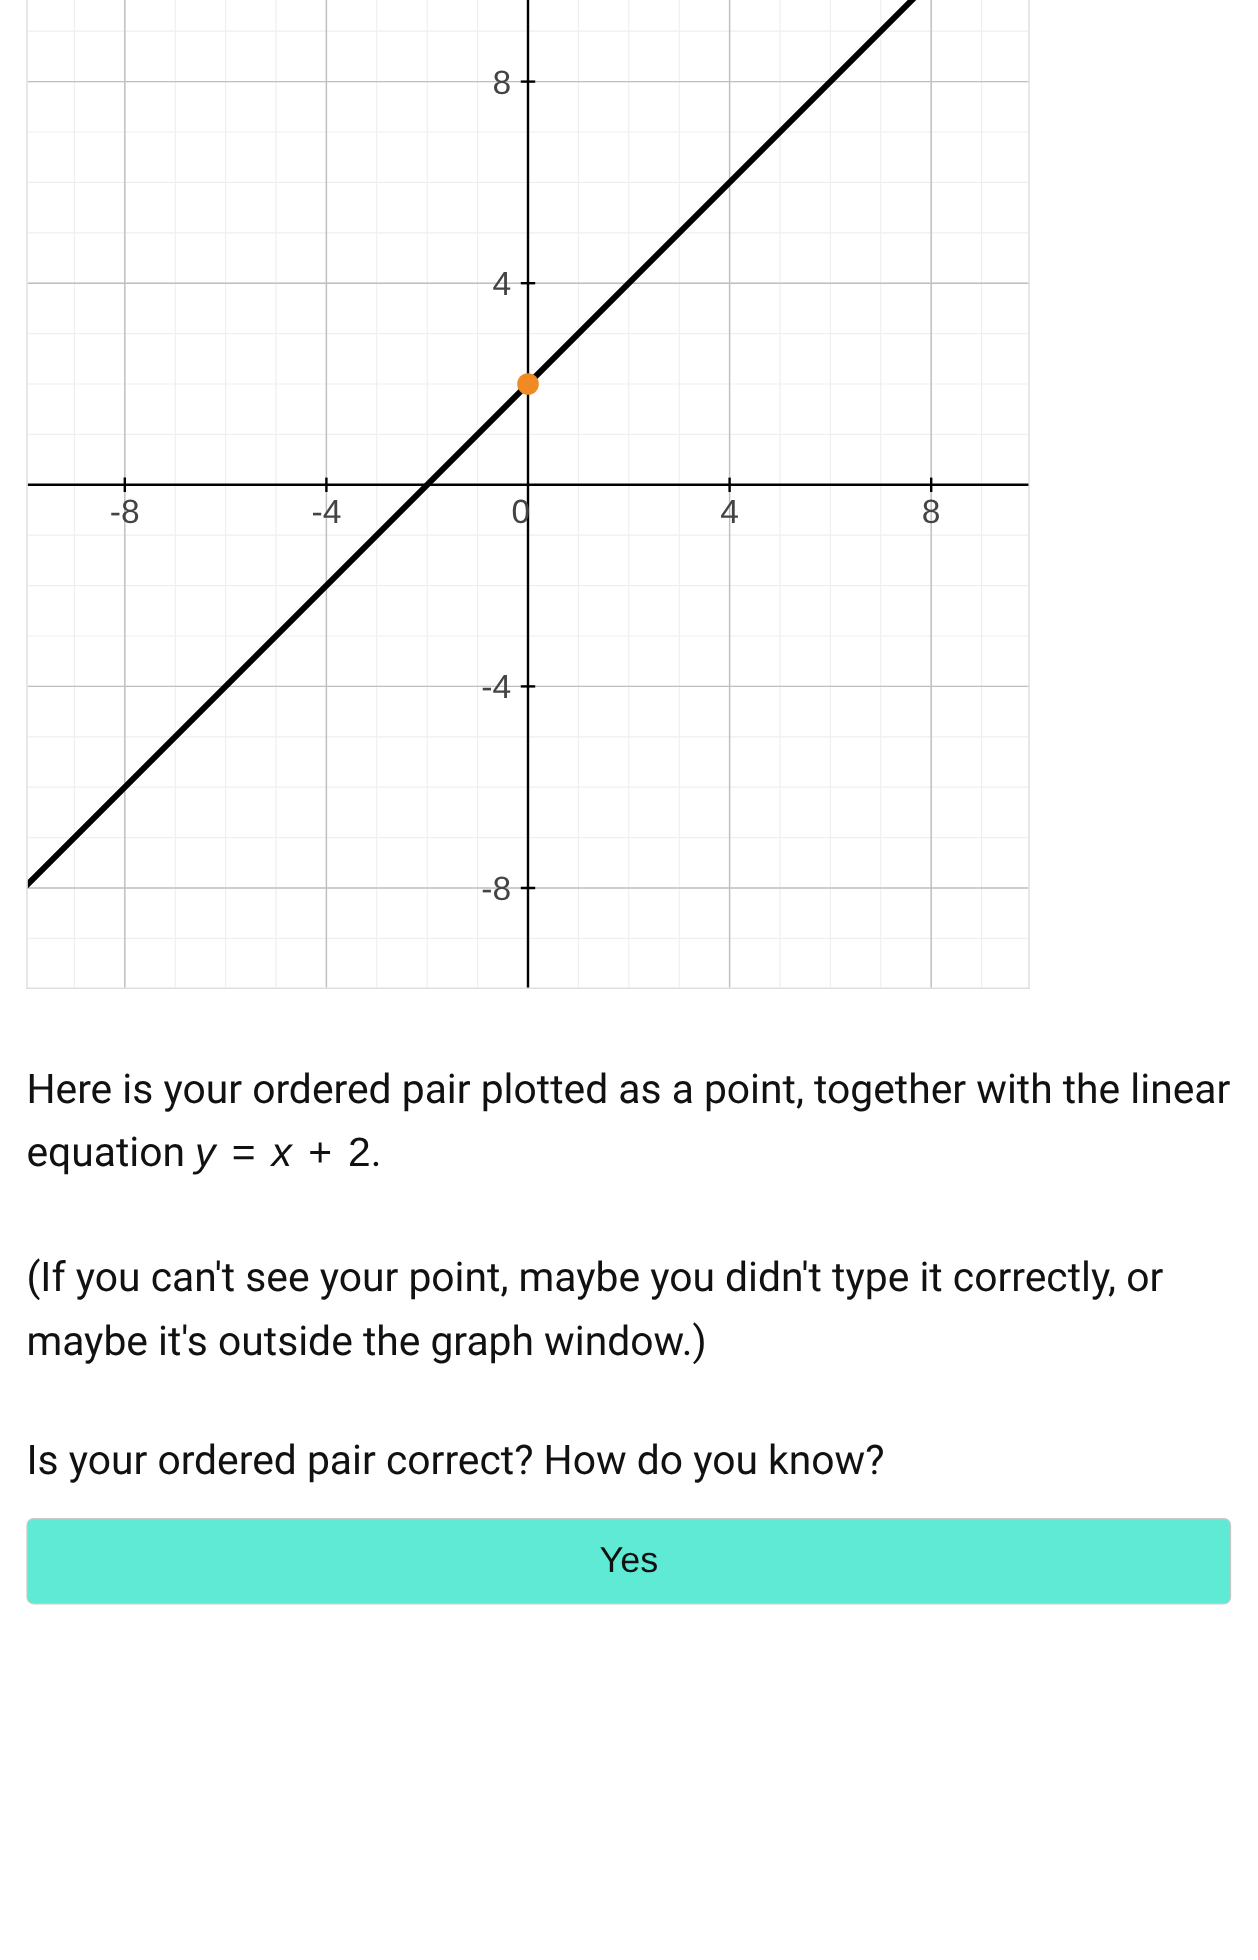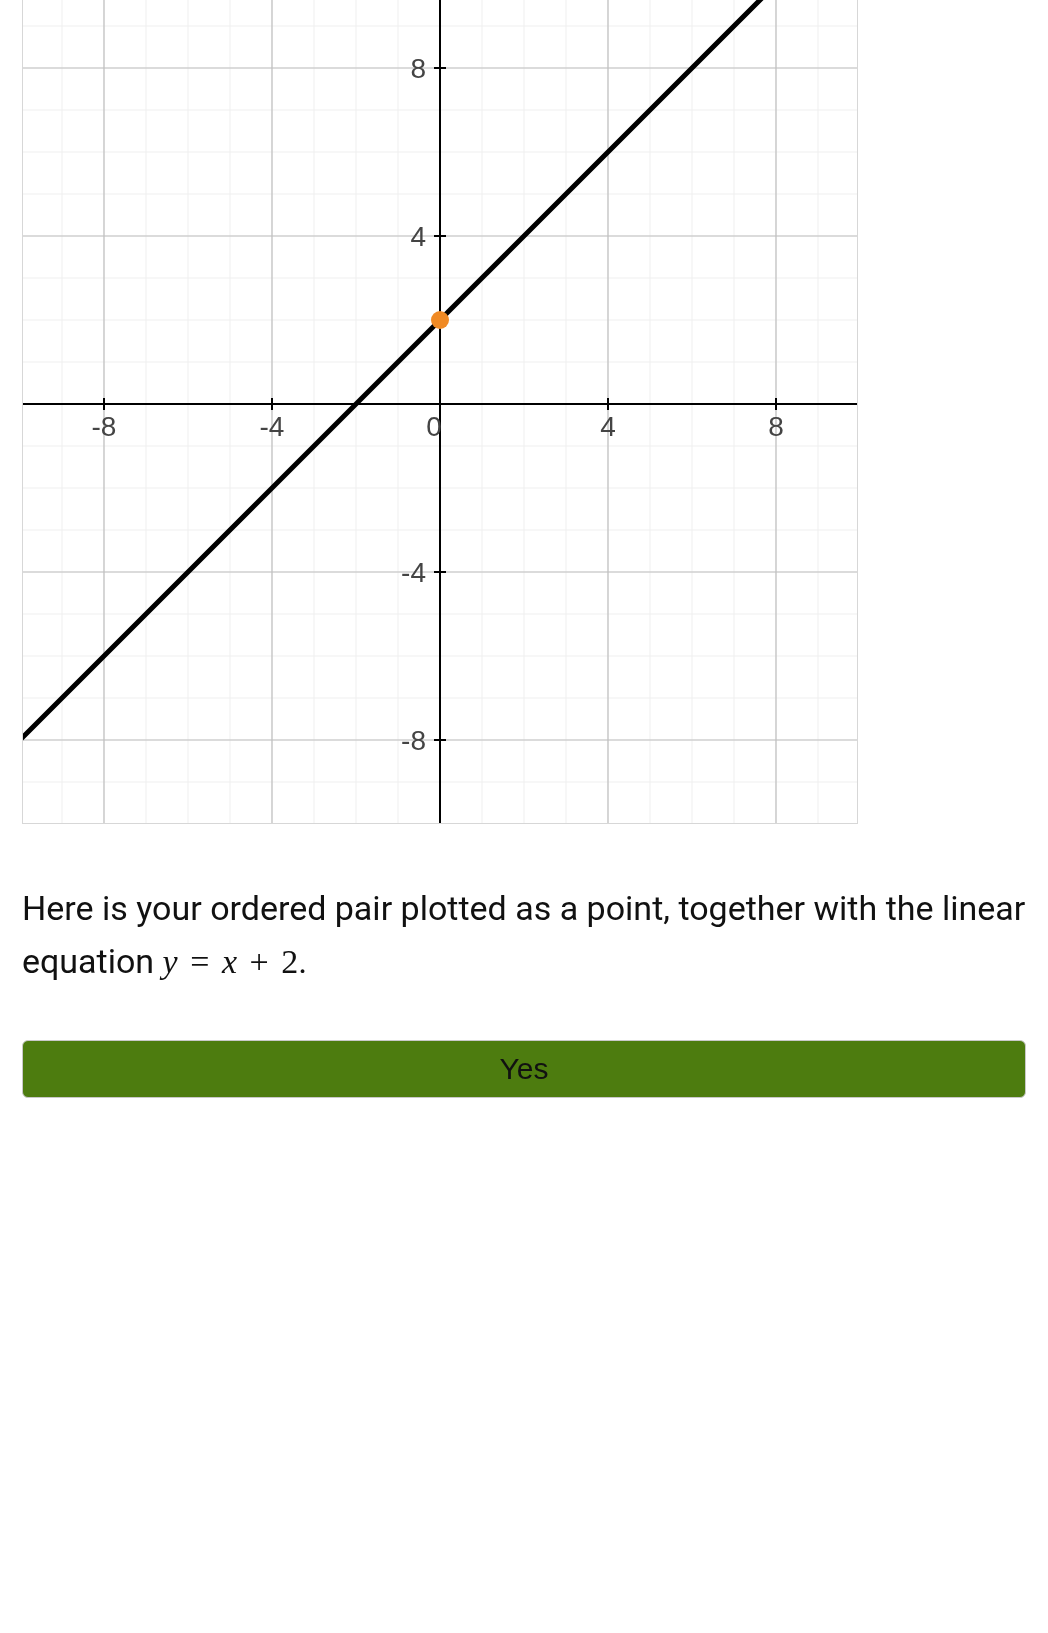--- a/index.html
+++ b/index.html
@@ -24,40 +24,40 @@
   }
   .chart-svg { display: block; }
   .body-text {
     font-size: 34px;
     line-height: 1.55;
     color: #111;
     margin-top: 58px;
   }
   .body-text p { margin: 0 0 52px 0; }
   .math {
-    font-family: Liberation Serif, serif;
+    font-family: Liberation Sans, sans-serif;
     font-style: italic;
   }
   .math .plus { font-style: normal; padding: 0 4px; }
   .math .num { font-style: normal; }
   .question {
     font-size: 34px;
     color: #111;
     margin: 0 0 28px 0;
   }
   .btn-row {
     display: flex;
     gap: 18px;
   }
   .choice-btn {
     flex: 1 1 0;
-    height: 58px;
+    height: 72px;
     border: 1.5px solid #c9c9c9;
     border-radius: 6px;
-    background: #4d7c0f;
+    background: #5eead4;
     font-size: 30px;
     color: #111;
     cursor: pointer;
     display: flex;
     align-items: center;
     justify-content: center;
   }
 </style>
 </head>
 <body>
@@ -140,20 +140,22 @@
         <line x1="411" y1="68" x2="423" y2="68" stroke="#000000" stroke-width="2"></line>
         <text x="403" y="78" font-size="28" fill="#444" text-anchor="end" font-family="Arial">8</text>
       </svg>
   </div>
 
   <div class="body-text">
     <p>
       <span>Here is your ordered pair plotted as a point, together with the linear equation </span>
       <span class="math"><span>y</span><span class="plus"> = </span><span>x</span><span class="plus"> + </span><span class="num">2</span></span><span>.</span>
     </p>
+    <p>(If you can't see your point, maybe you didn't type it correctly, or maybe it's outside the graph window.)</p>
   </div>
 
+  <p class="question">Is your ordered pair correct? How do you know?</p>
 
   <div class="btn-row">
     <button class="choice-btn">Yes</button>
   </div>
 
 </div>
 
 </body></html>

